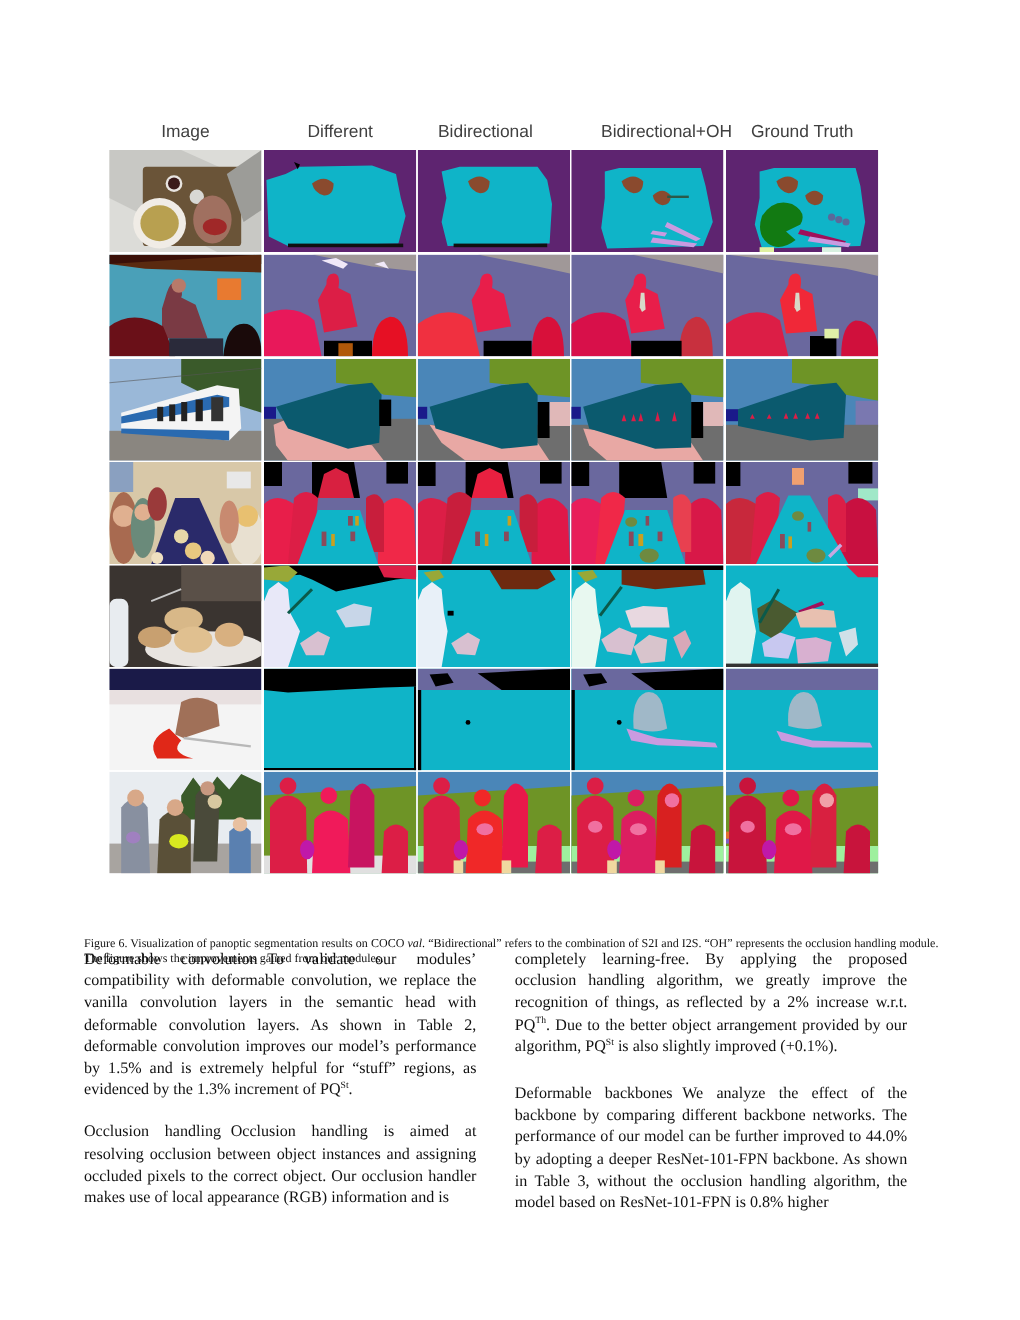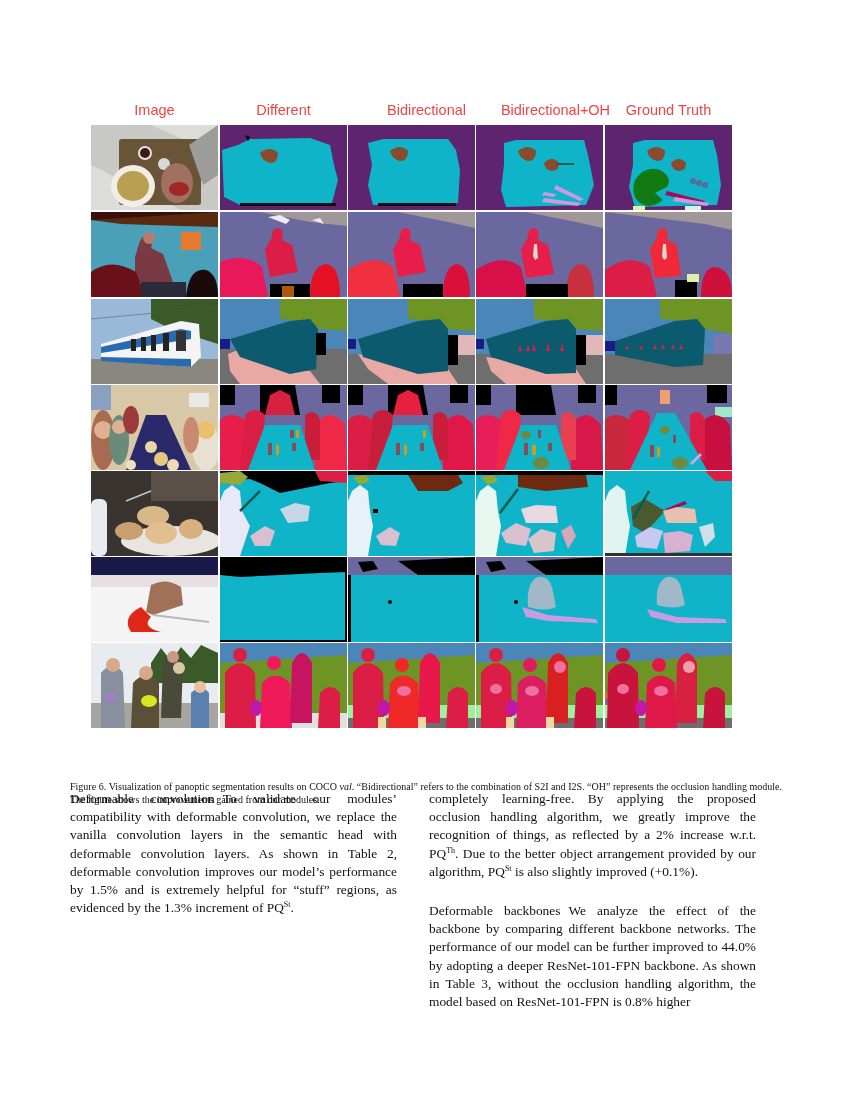--- a/index.html
+++ b/index.html
@@ -1,37 +1,37 @@
 <!DOCTYPE html>
 <html><head>
 <meta charset="utf-8">
 <style>
   html, body { margin:0; padding:0; background:#ffffff; }
   body { width:850px; height:1100px; position:relative; overflow:hidden; font-family:"Liberation Serif", serif; color:#111; }
   .col-headers { position:absolute; top:102px; left:91px; width:641px; height:20px; }
-  .col-header { position:absolute; top:0; width:127px; text-align:center; font-family:"Liberation Sans", sans-serif; font-size:14.5px; color:#ef4444; }
+  .col-header { position:absolute; top:0; width:127px; text-align:center; font-family:"Liberation Sans", sans-serif; font-size:14.5px; color:#404040; }
   .grid { position:absolute; left:91px; top:125px; width:641px; height:603px; }
   .cell { position:absolute; width:127px; height:85px; overflow:hidden; }
   .cell svg { display:block; width:100%; height:100%; }
   .caption { position:absolute; left:70px; top:736px; width:712px; font-size:10px; line-height:13px; text-align:justify;margin-top:44px; }
   .col { position:absolute; top:790px; width:327px; font-size:13.4px; line-height:18.2px; text-align:justify; }
   .col.left { left:70px; }
   .col.right { left:429px; }
   .para { margin:0 0 17px 0; }
   .para b { font-weight:normal; }
   .hd { margin-right:8px; }
   sup { font-size:8px; vertical-align:super; line-height:0; }
 </style>
 </head>
 <body>
 
 <div class="col-headers">
   <div class="col-header" style="left:0px">Image</div>
   <div class="col-header" style="left:129px">Different</div>
-  <div class="col-header" style="left:272px">Bidirectional</div>
+  <div class="col-header" style="left:250px">Bidirectional</div>
   <div class="col-header" style="left:401px">Bidirectional+OH</div>
   <div class="col-header" style="left:514px">Ground Truth</div>
 </div>
 
 <div class="grid">
 
   <div class="cell" style="left:0;top:0">
     <svg viewBox="0 0 127 85" preserveAspectRatio="none">
       <rect width="127" height="85" fill="#dcdcd8"></rect>
       <polygon points="0,0 60,0 127,30 127,85 90,85 0,40" fill="#c8c8c4"></polygon>
@@ -530,20 +530,23 @@
 </div>
 
 <div class="caption">
   <span>Figure 6.</span><span> Visualization of panoptic segmentation results on COCO </span><i>val</i><span>. “Bidirectional” refers to the combination of S2I and I2S. “OH” represents the occlusion handling module. The figure shows the improvements gained from our modules.</span>
 </div>
 
 <div class="col left">
   <p class="para">
     <b class="hd">Deformable convolution</b><span>To validate our modules’ compatibility with deformable convolution, we replace the vanilla convolution layers in the semantic head with deformable convolution layers.  As shown in Table 2, deformable convolution improves our model’s performance by 1.5% and is extremely helpful for “stuff” regions, as evidenced by the 1.3% increment of PQ</span><sup>St</sup><span>.</span>
   </p>
+  <p class="para">
+    <b class="hd">Occlusion handling</b><span>Occlusion handling is aimed at resolving occlusion between object instances and assigning occluded pixels to the correct object. Our occlusion handler makes use of local appearance (RGB) information and is</span>
+  </p>
 </div>
 
 <div class="col right">
   <p class="para" style="margin-bottom:21px">
     <span>completely learning-free. By applying the proposed occlusion handling algorithm, we greatly improve the recognition of things, as reflected by a 2% increase w.r.t. PQ</span><sup>Th</sup><span>. Due to the better object arrangement provided by our algorithm, PQ</span><sup>St</sup><span> is also slightly improved (+0.1%).</span>
   </p>
   <p class="para">
     <b class="hd">Deformable backbones</b><span>We analyze the effect of the backbone by comparing different backbone networks. The performance of our model can be further improved to 44.0% by adopting a deeper ResNet-101-FPN backbone.  As shown in Table 3, without the occlusion handling algorithm, the model based on ResNet-101-FPN is 0.8% higher</span>
   </p>
 </div>

